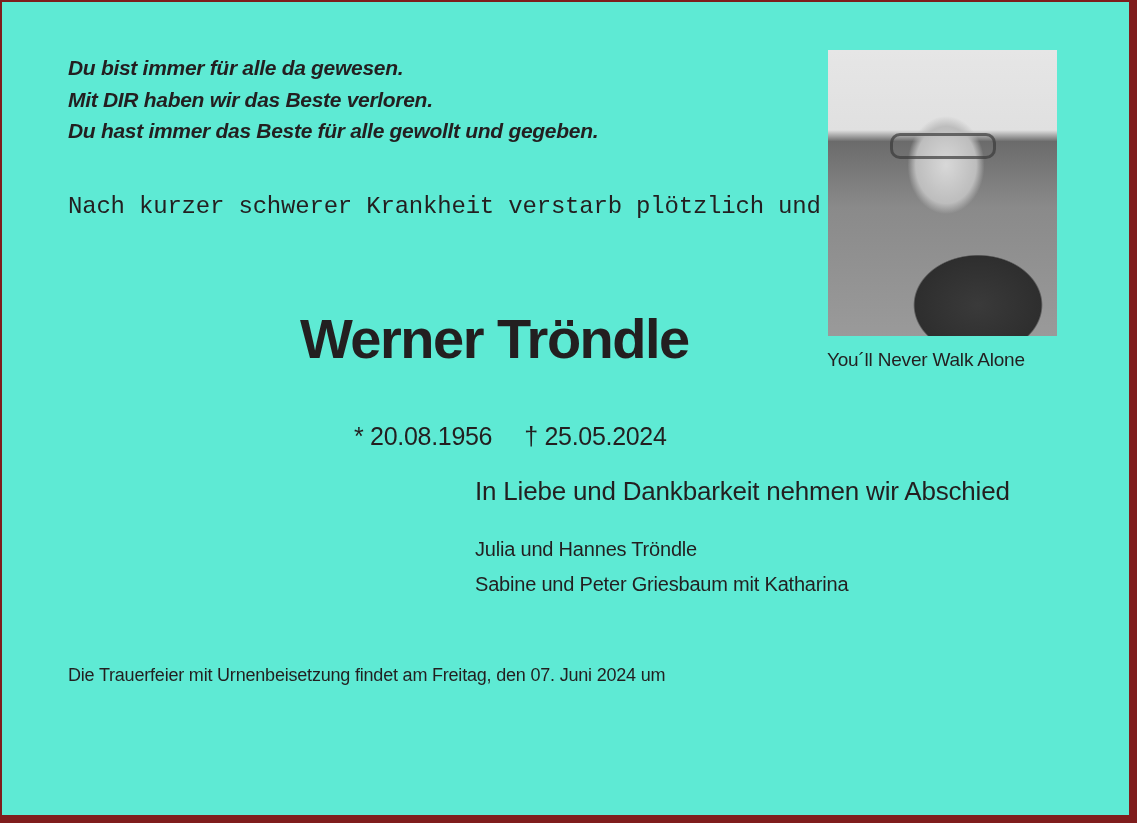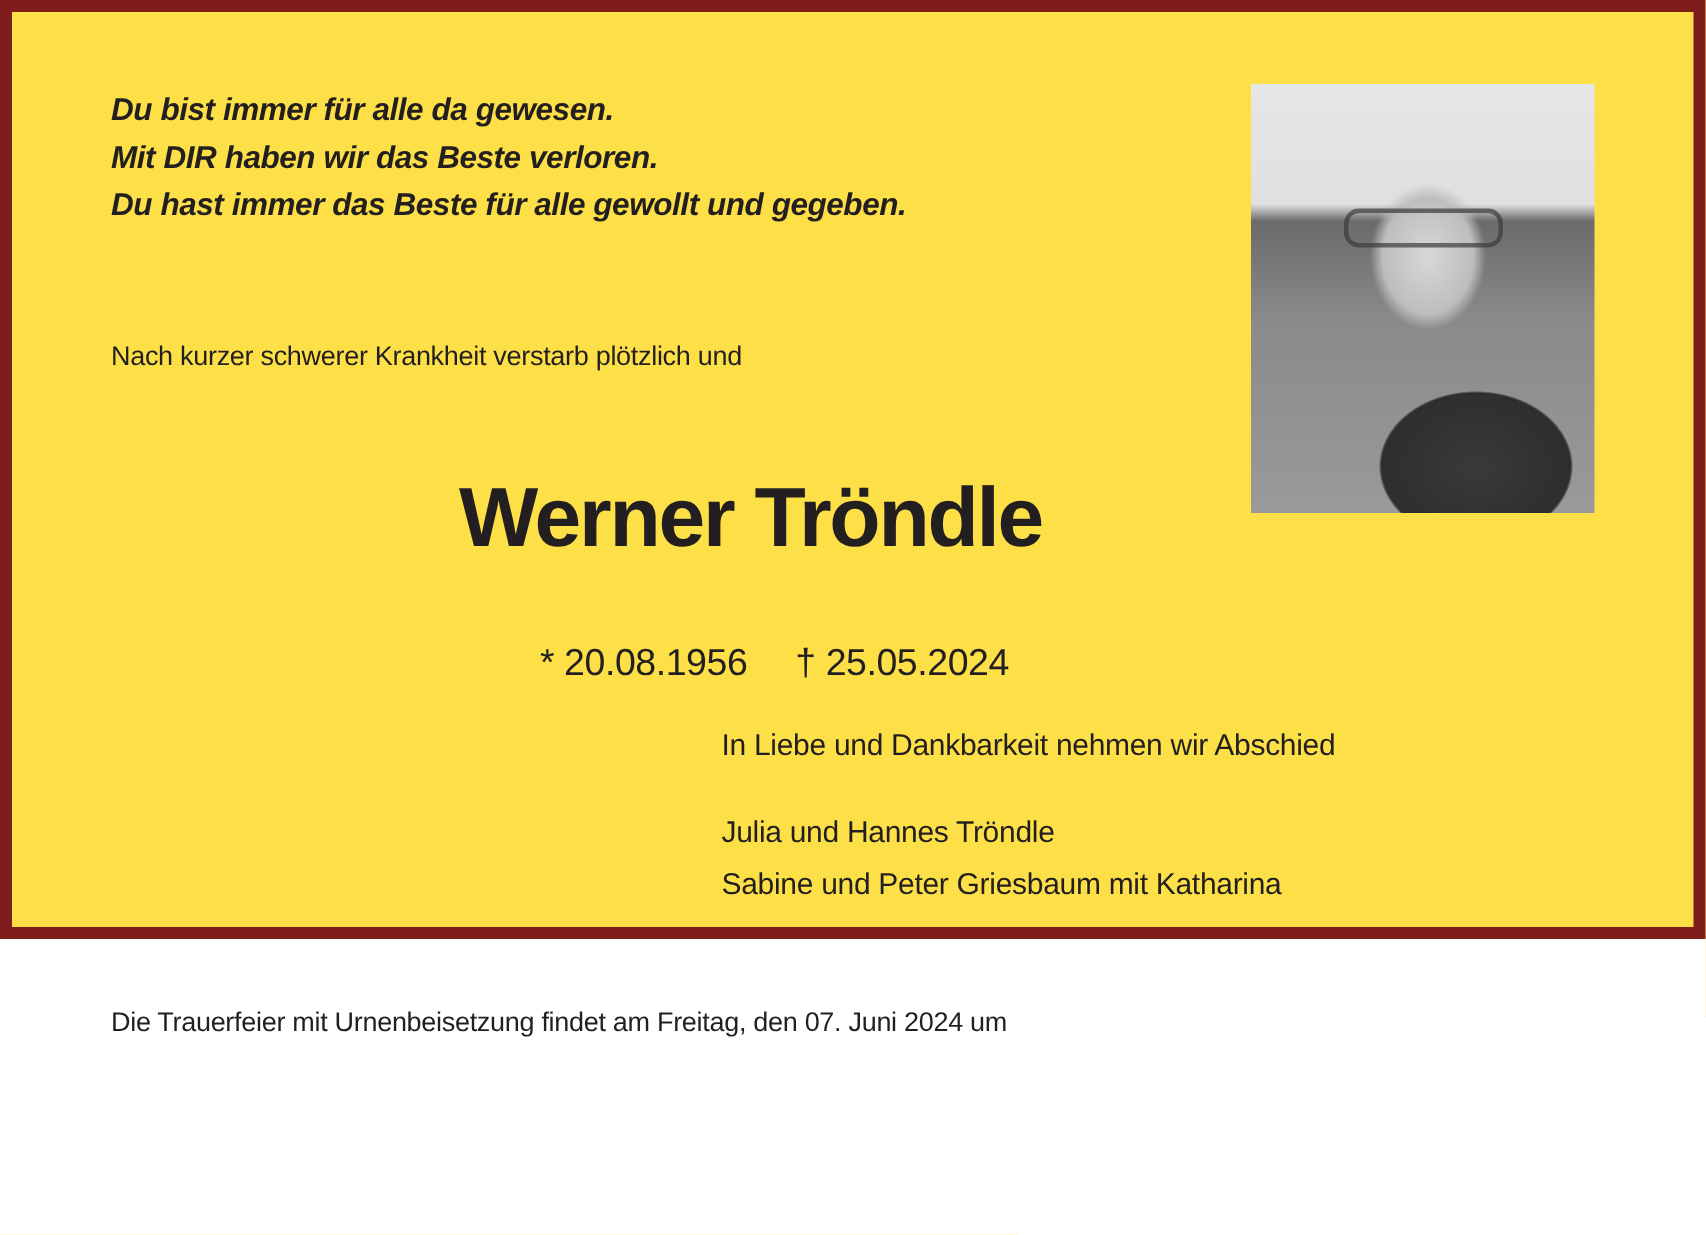--- a/index.html
+++ b/index.html
@@ -1,38 +1,38 @@
 <!DOCTYPE html>
 <html><head>
 <meta charset="utf-8">
 <style>
   html, body { margin: 0; padding: 0; background: #ffffff; }
   body { width: 1137px; height: 823px; overflow: hidden; }
   .frame {
     position: absolute; left: 0; top: 0;
-    width: 1137px; height: 626px;
+    width: 1137px; height: 823px;
     box-sizing: border-box;
-    border: 8px solid #7f1d1d;
+    border: 2px solid #7f1d1d;
     border-right-width: 8px; border-bottom-width: 8px;
-    background: #fde047;
+    background: #5eead4;
     color: #231f20;
     font-family: "DejaVu Sans Condensed", "Liberation Sans Narrow", "Liberation Sans", sans-serif;
   }
   .abs { position: absolute; white-space: nowrap; }
   .verse {
     left: 66px; top: 50px;
     font-family: "Liberation Sans", sans-serif;
     font-style: italic; font-weight: bold;
     font-size: 21px; line-height: 31.5px;
     letter-spacing: -0.3px;
   }
   .intro {
-    left: 66px; top: 212px;
-    font-family: Liberation Sans, sans-serif;
-    font-size: 18px; line-height: 35px;
+    left: 66px; top: 187px;
+    font-family: Liberation Mono, monospace;
+    font-size: 24px; line-height: 35px;
     letter-spacing: -0.2px;
   }
   .name {
     left: 298px; top: 300px;
     font-family: "Liberation Sans", sans-serif;
     font-weight: bold;
     font-size: 56px; line-height: 74px;
     letter-spacing: -1.5px;
   }
   .dates {
@@ -58,21 +58,21 @@
   .caption {
     left: 825px; top: 346px;
     font-family: "Liberation Sans", sans-serif;
     font-size: 19px; line-height: 24px;
     color: #231f20;
     letter-spacing: -0.2px;
   }
   .farewell {
     left: 473px; top: 472px;
     font-family: "Liberation Sans", sans-serif;
-    font-size: 20px; line-height: 34px;
+    font-size: 26px; line-height: 34px;
     letter-spacing: -0.2px;
   }
   .family {
     left: 473px; top: 530px;
     font-family: "Liberation Sans", sans-serif;
     font-size: 20px; line-height: 35px;
     letter-spacing: -0.2px;
   }
   .ceremony {
     left: 66px; top: 656px;
@@ -99,20 +99,21 @@
 
   <div class="abs name">Werner Tröndle</div>
 
   <div class="abs dates">
     <span>* 20.08.1956</span><span class="gap"></span><span>† 25.05.2024</span>
   </div>
 
   <div class="abs photo" title="Black and white portrait of smiling man with glasses in garden"></div>
   <div class="abs photo-glasses"></div>
 
+  <div class="abs caption">You´ll Never Walk Alone</div>
 
   <div class="abs farewell">In Liebe und Dankbarkeit nehmen wir Abschied</div>
 
   <div class="abs family">
     <span class="line">Julia und Hannes Tröndle</span>
     <span class="line">Sabine und Peter Griesbaum mit Katharina</span>
   </div>
 
   <div class="abs ceremony">
     <span class="line">Die Trauerfeier mit Urnenbeisetzung findet am Freitag, den 07. Juni 2024 um</span>

